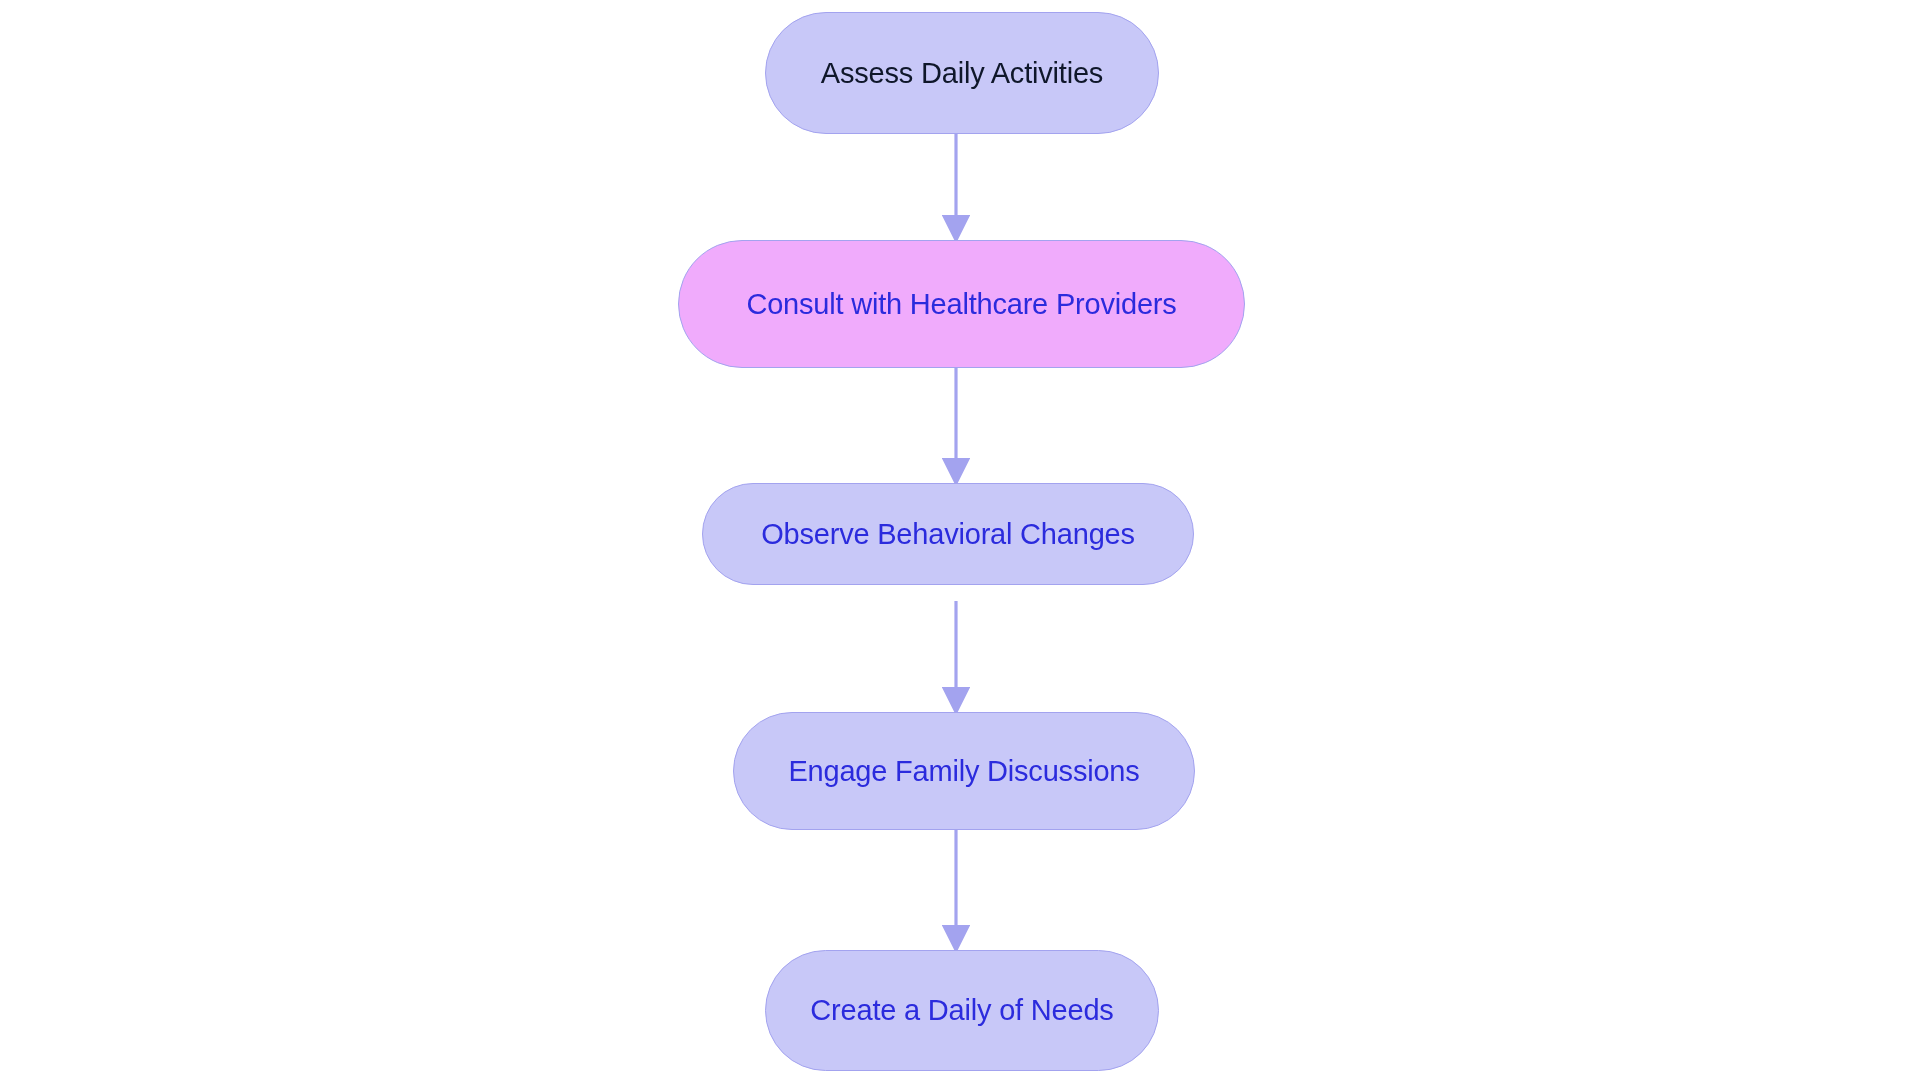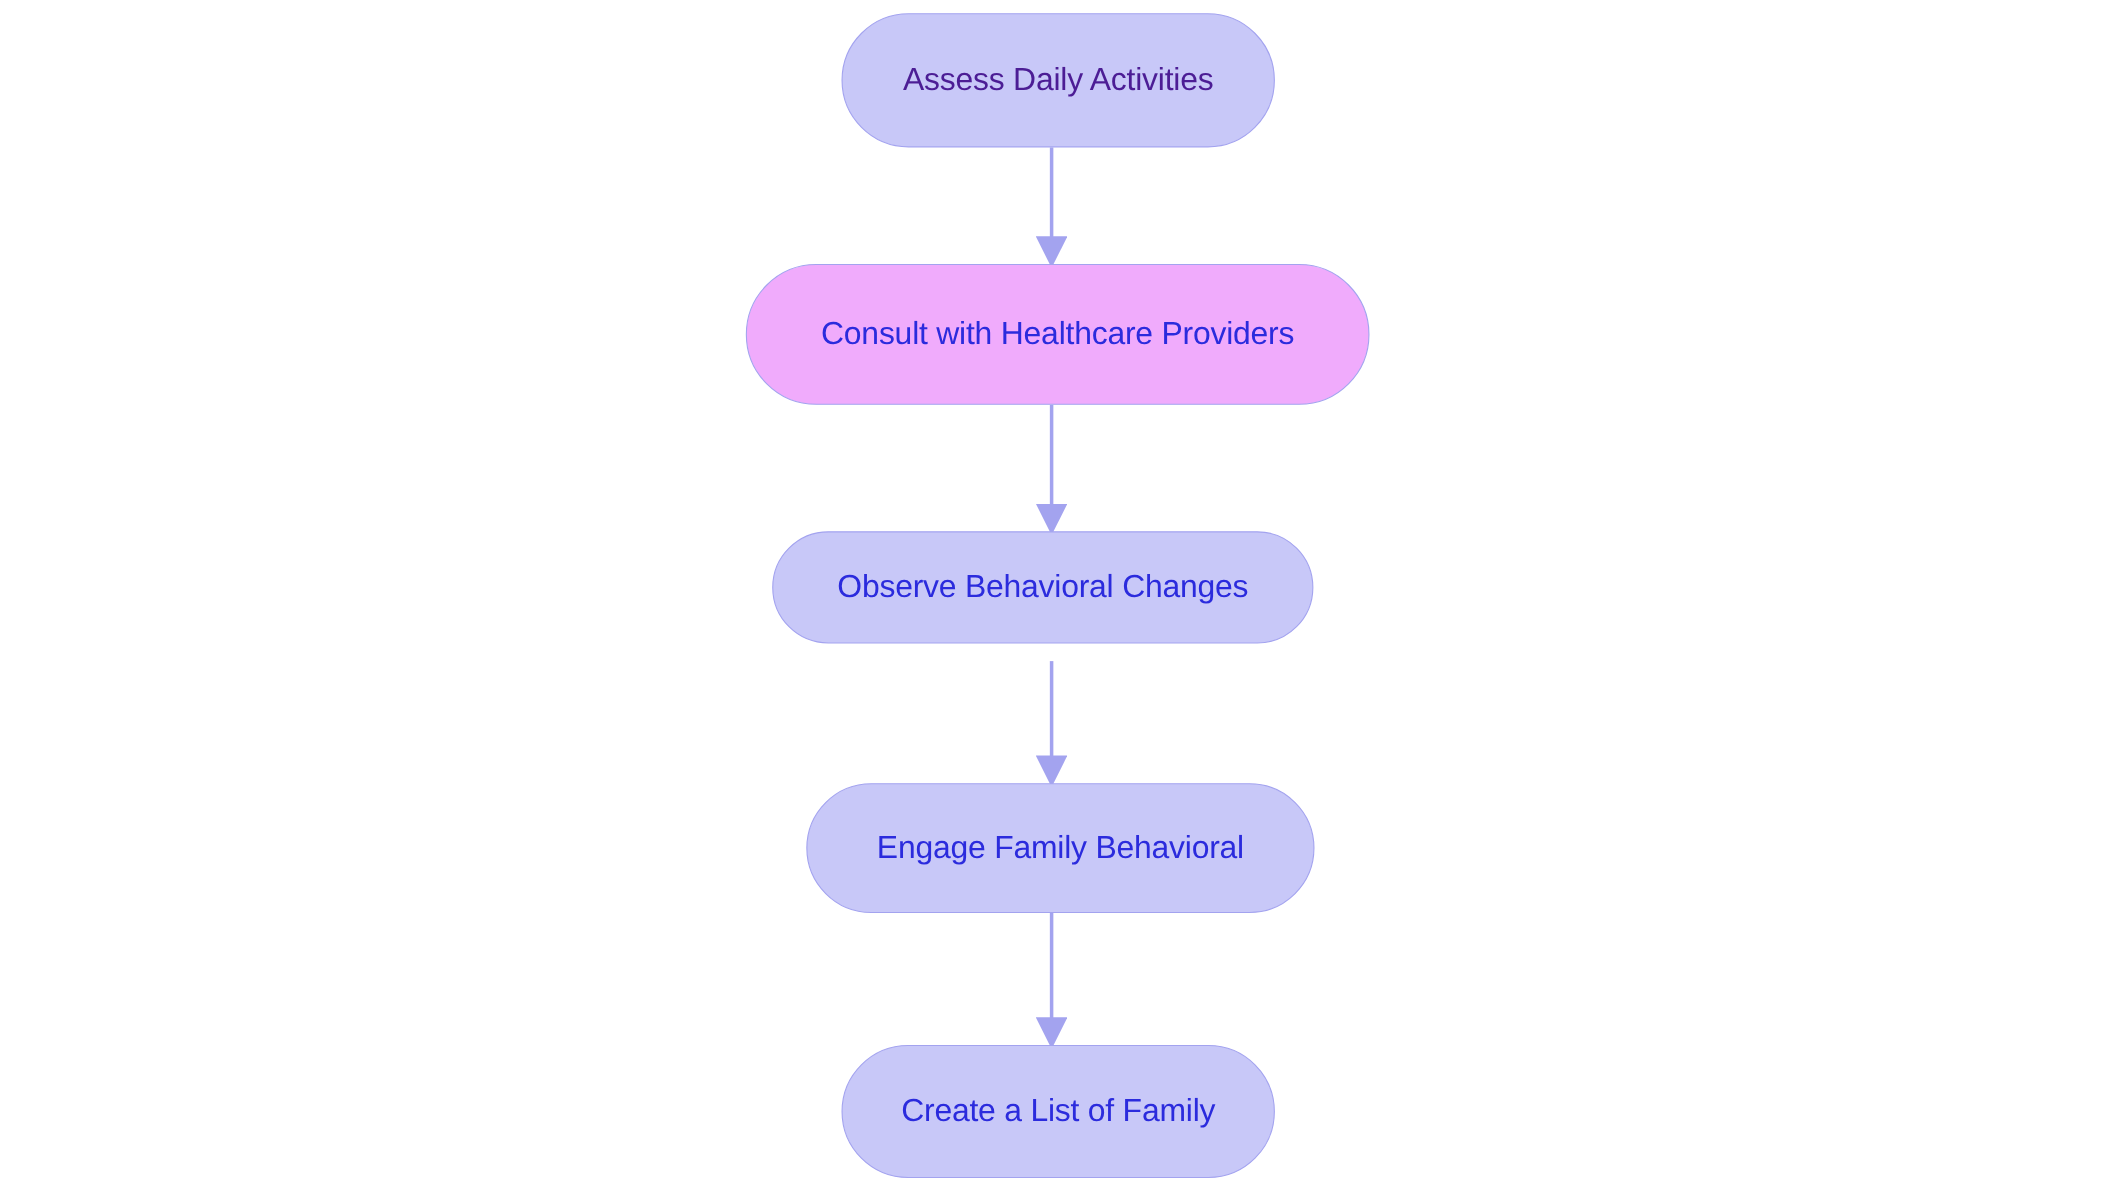--- a/index.html
+++ b/index.html
@@ -94,33 +94,33 @@
     </g>
 
     <g>
       <line x1="956" y1="830" x2="956" y2="928" stroke="#a3a3ef" stroke-width="3.2" marker-end="url(#arrowhead)"></line>
     </g>
   </svg>
 
   <div class="node-stack">
 
     <div class="flow-node" id="node-0" style="background: rgb(200, 200, 248); border-color: rgb(163, 163, 239);">
-      <span class="node-label" style="color: #4c1d95;">Assess Daily Activities</span>
+      <span class="node-label" style="color: #0f172a;">Assess Daily Activities</span>
     </div>
 
     <div class="flow-node" id="node-1" style="background: #f0abfc; border-color: rgb(163, 163, 239);">
       <span class="node-label" style="color: rgb(43, 43, 221);">Consult with Healthcare Providers</span>
     </div>
 
     <div class="flow-node" id="node-2" style="background: rgb(200, 200, 248); border-color: rgb(163, 163, 239);">
       <span class="node-label" style="color: rgb(43, 43, 221);">Observe Behavioral Changes</span>
     </div>
 
     <div class="flow-node" id="node-3" style="background: rgb(200, 200, 248); border-color: rgb(163, 163, 239);">
-      <span class="node-label" style="color: rgb(43, 43, 221);">Engage Family Behavioral</span>
+      <span class="node-label" style="color: rgb(43, 43, 221);">Engage Family Discussions</span>
     </div>
 
     <div class="flow-node" id="node-4" style="background: rgb(200, 200, 248); border-color: rgb(163, 163, 239);">
-      <span class="node-label" style="color: rgb(43, 43, 221);">Create a List of Family</span>
+      <span class="node-label" style="color: rgb(43, 43, 221);">Create a Daily of Needs</span>
     </div>
 
   </div>
 </div>
 
 </body></html>

